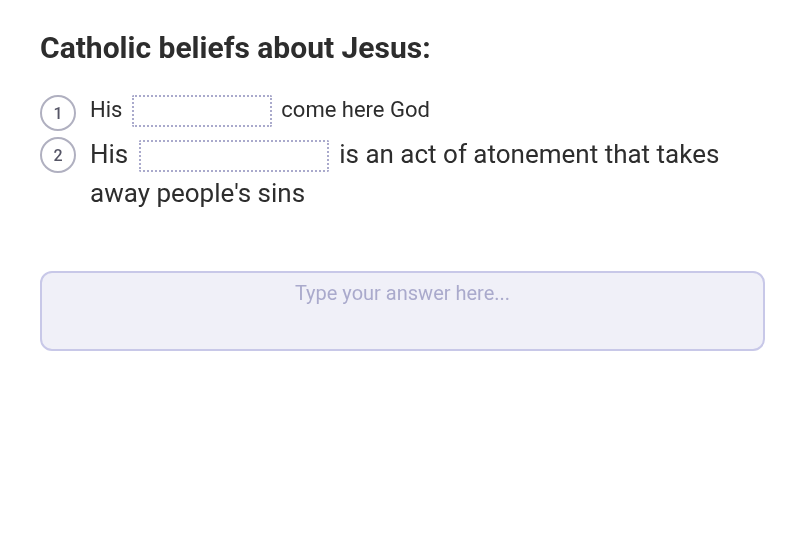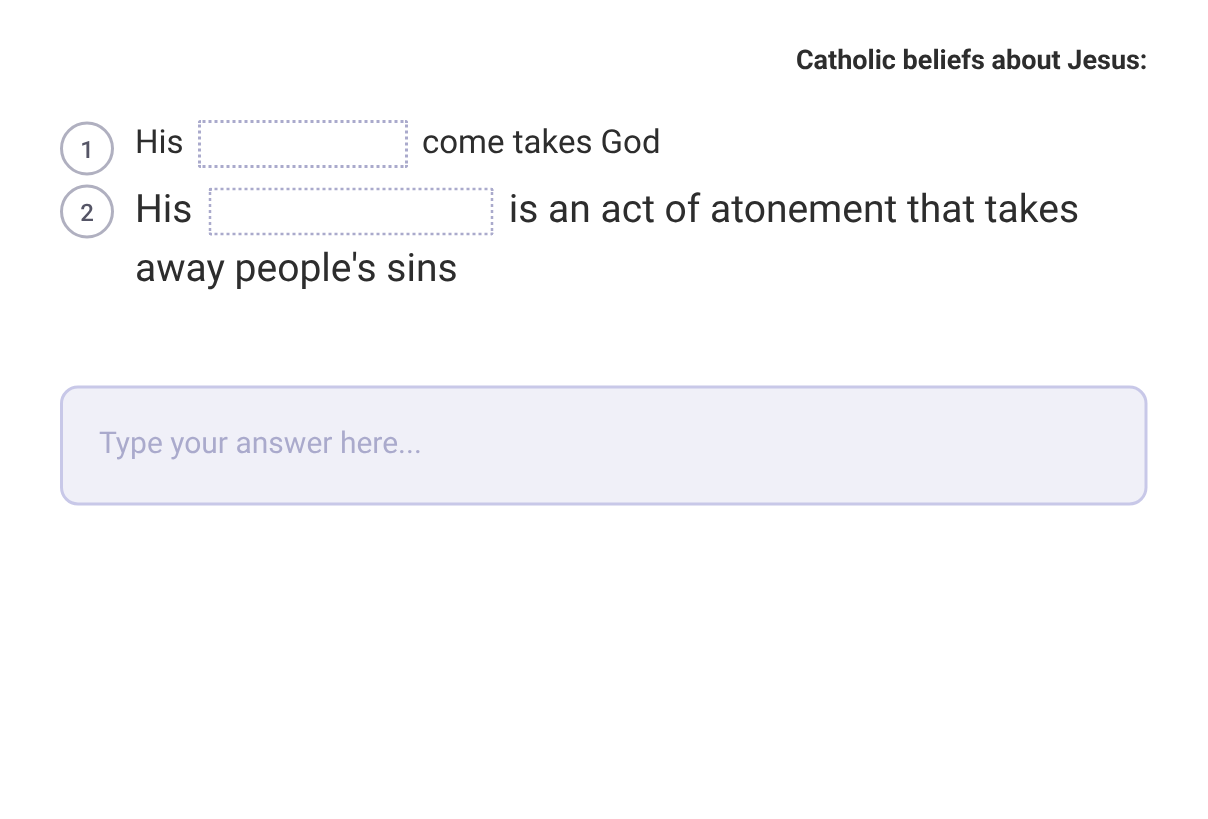--- a/index.html
+++ b/index.html
@@ -18,24 +18,24 @@
       align-items: flex-start;
       padding: 30px 40px;
     }
 
     .container {
       width: 100%;
       max-width: 730px;
     }
 
     .title {
-      font-size: 18px;
+      font-size: 30px;
       font-weight: 700;
       color: #2d2d2d;
-      text-align: right;
+      text-align: left;
       margin-bottom: 28px;
     }
 
     .items-list {
       display: flex;
       flex-direction: column;
       gap: 0px;
       margin-bottom: 30px;
     }
 
@@ -86,22 +86,23 @@
       color: #2d2d2d;
       line-height: 1.5;
       flex: 1;
     }
 
     .answer-box {
       width: 100%;
       background-color: #f0f0f8;
       border: 2px solid #c8c8e8;
       border-radius: 12px;
-      padding: 24px 24px;
+      padding: 8px 24px;
       min-height: 80px;
+      text-align: center;
     }
 
     .answer-placeholder {
       font-size: 20px;
       color: #aaaacc;
       font-style: normal;
     }
 
     .item1-row {
       display: flex;
@@ -125,21 +126,21 @@
 
   <div class="items-list">
 
     <div class="item1-row">
       <div class="item-number">
         <span>1</span>
       </div>
       <div class="item-text">
         <span>His</span>
         <span class="blank-box"></span>
-        <span>come takes God</span>
+        <span>come here God</span>
       </div>
     </div>
 
     <div class="item2-row">
       <div class="item-number">
         <span>2</span>
       </div>
       <div class="item2-text">
         <span>His</span>
         <span class="blank-box-wide"></span>

